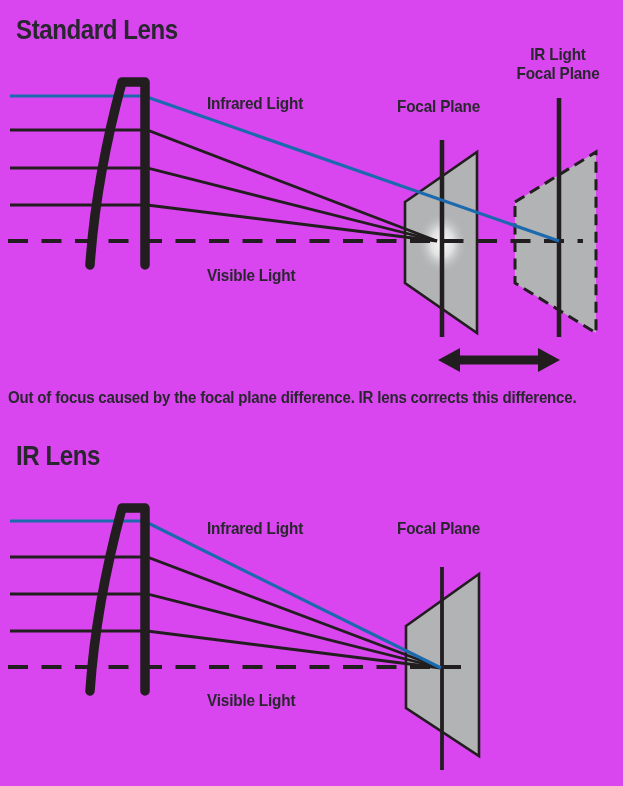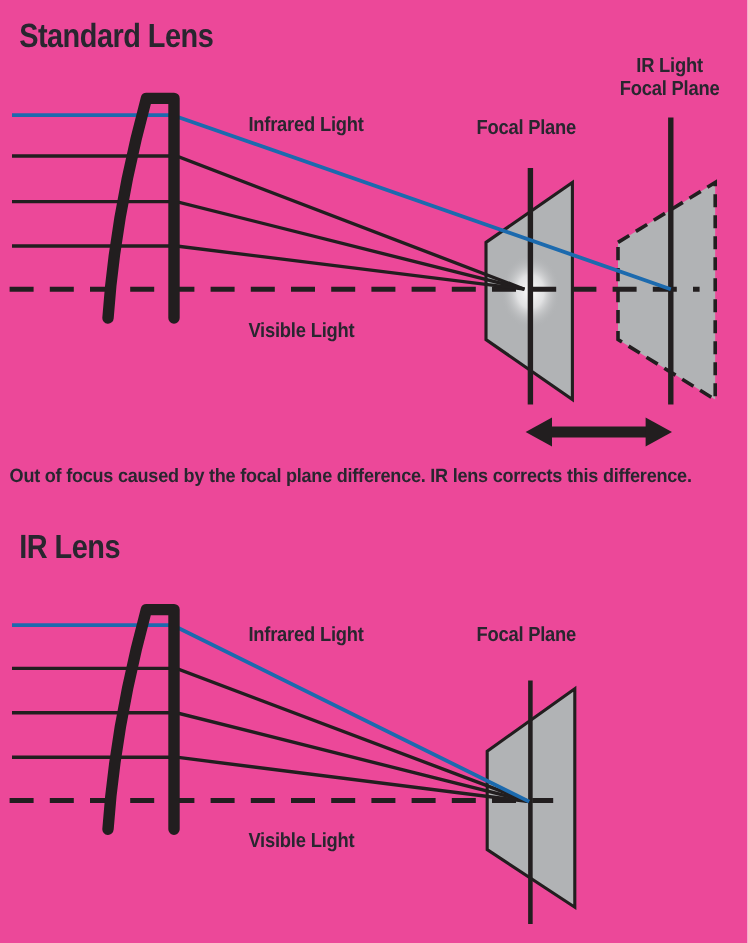--- a/index.html
+++ b/index.html
@@ -4,21 +4,21 @@
 <style>
   html, body {
     margin: 0;
     padding: 0;
     background: #ffffff;
   }
   .canvas {
     position: relative;
     width: 623px;
     height: 786px;
-    background: #ec4899;
+    background: #d946ef;
     overflow: hidden;
     font-family: "Liberation Sans", sans-serif;
   }
   .layer {
     position: absolute;
     left: 0;
     top: 0;
   }
   .txt {
     position: absolute;

